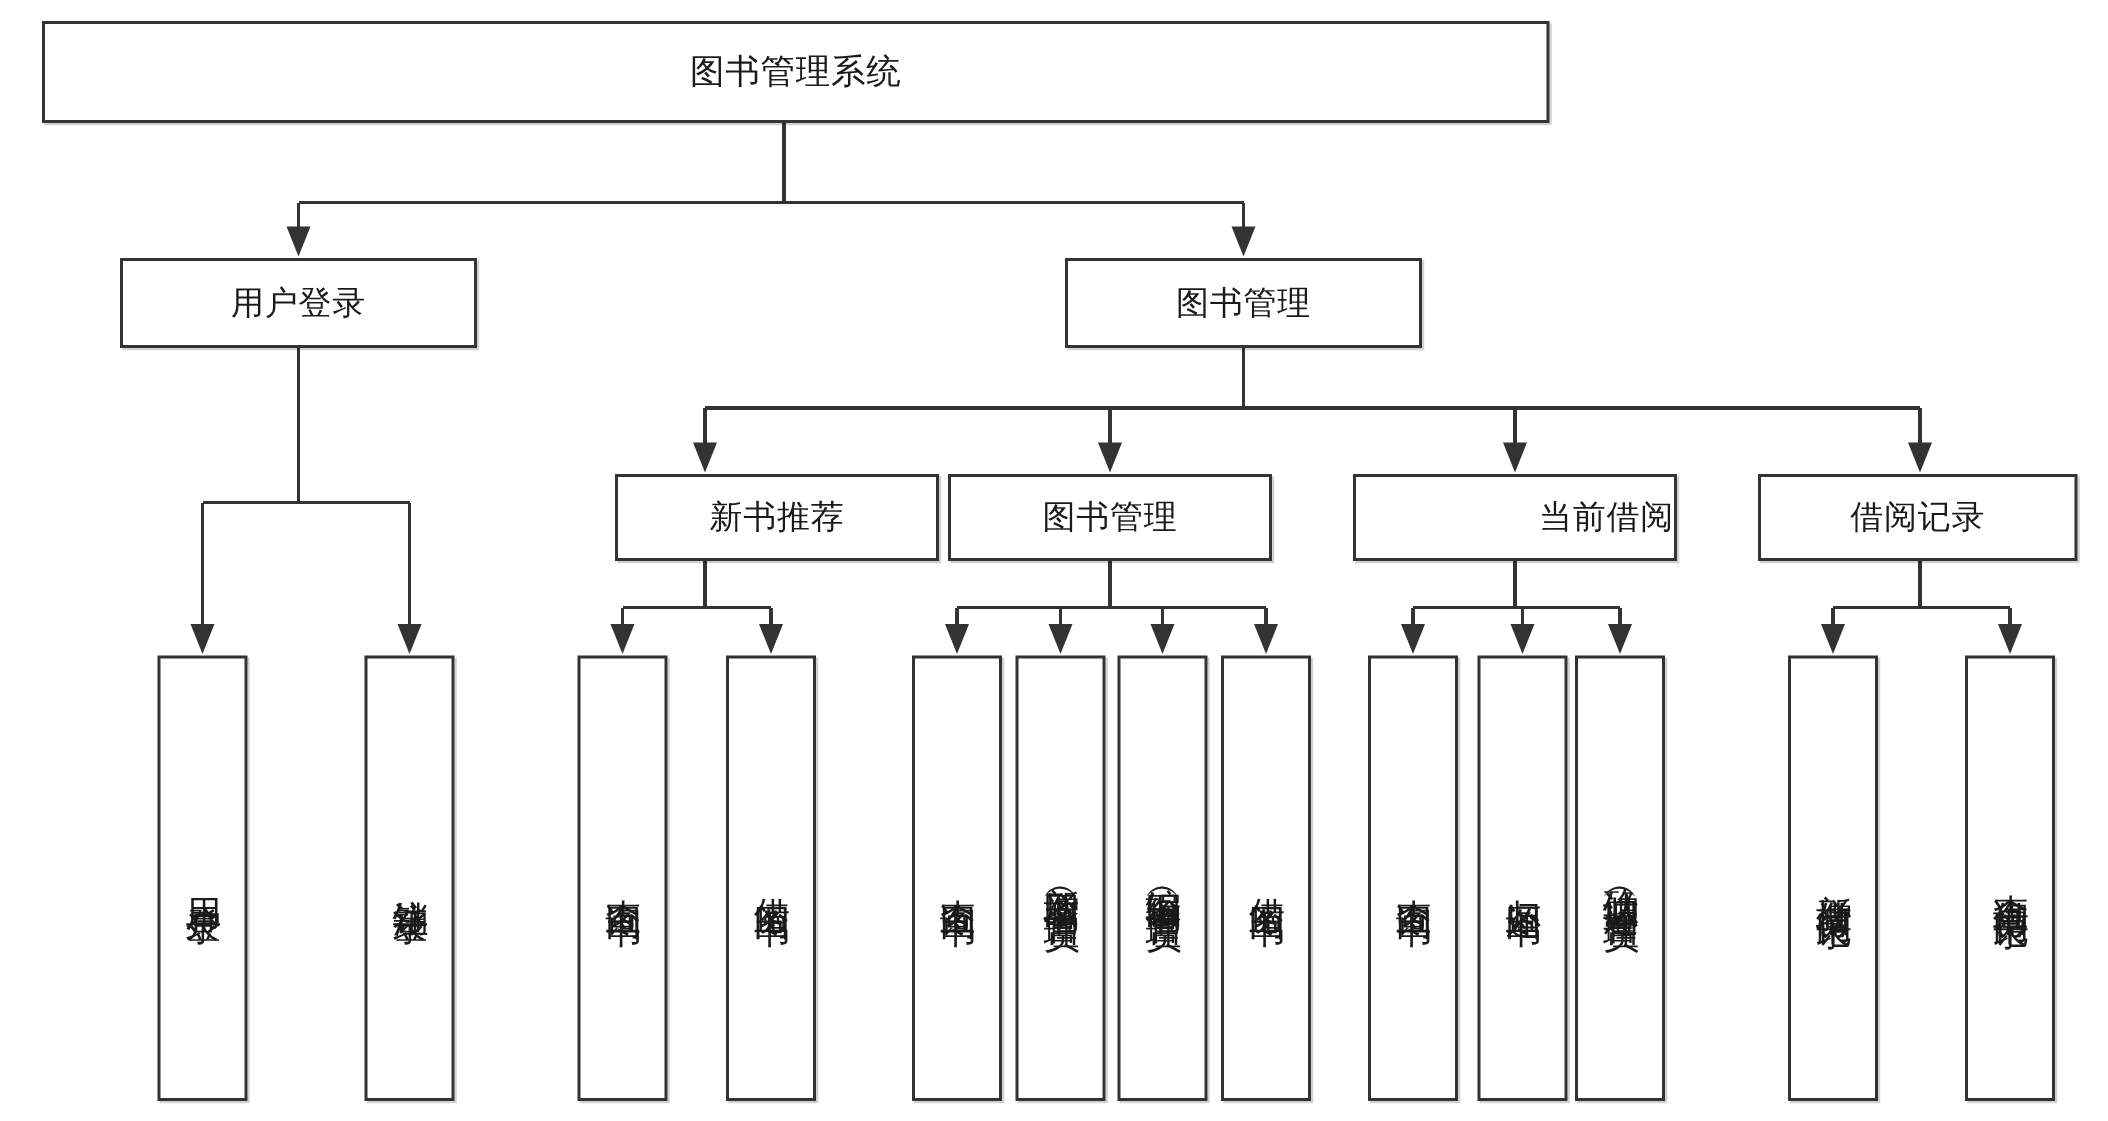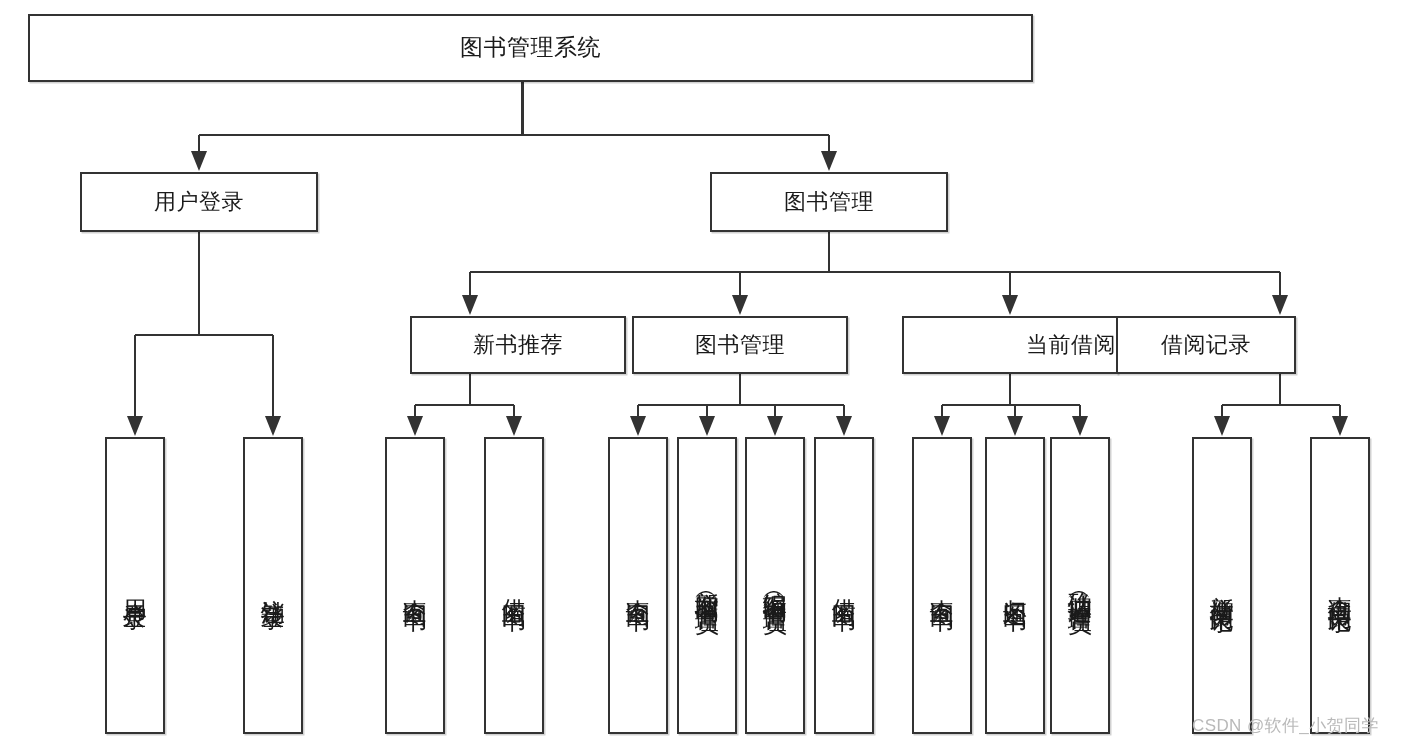--- a/index.html
+++ b/index.html
@@ -141,21 +141,21 @@
       </div>
       <div class="node horiz" style="left: 362px; top: 316px; width: 216px; height: 58px; margin-left: 48px;">
         <span class="label">新书推荐</span>
       </div>
       <div class="node horiz" style="left: 632px; top: 316px; width: 216px; height: 58px;">
         <span class="label">图书管理</span>
       </div>
       <div class="node horiz" style="left: 902px; top: 316px; width: 216px; height: 58px; justify-content: flex-end;">
         <span class="label">当前借阅</span>
       </div>
-      <div class="node horiz" style="left: 1116px; top: 316px; width: 180px; height: 58px;">
+      <div class="node horiz" style="left: 1172px; top: 316px; width: 213px; height: 58px;">
         <span class="label">借阅记录</span>
       </div>
       <div class="node vert" style="left: 105px; top: 437px; width: 60px; height: 297px;">
         <span class="label">用户登录</span>
       </div>
       <div class="node vert" style="left: 243px; top: 437px; width: 60px; height: 297px;">
         <span class="label">注销登录</span>
       </div>
       <div class="node vert" style="left: 385px; top: 437px; width: 60px; height: 297px;">
         <span class="label">查询图书</span>
@@ -184,14 +184,13 @@
       <div class="node vert" style="left: 1050px; top: 437px; width: 60px; height: 297px;">
         <span class="label">确认归还（管理员）</span>
       </div>
       <div class="node vert" style="left: 1192px; top: 437px; width: 60px; height: 297px;">
         <span class="label">新增借阅记录</span>
       </div>
       <div class="node vert" style="left: 1310px; top: 437px; width: 60px; height: 297px;">
         <span class="label">查询借阅记录</span>
       </div>
     </div>
-  <div class="watermark" style="left:1192px; top:714px;">CSDN @软件_小贺同学</div>
 </div>
 
 </body></html>

